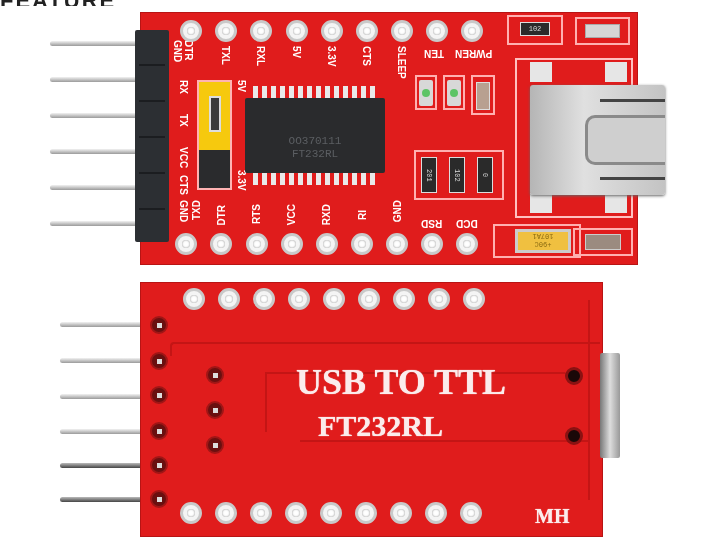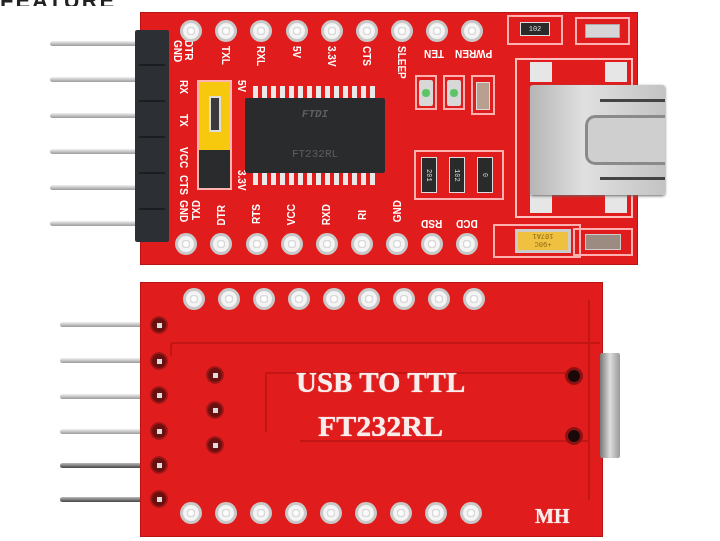--- a/index.html
+++ b/index.html
@@ -127,21 +127,21 @@
     <div class="chip-leg" style="left:307px;top:173px;"></div>
     <div class="chip-leg" style="left:316px;top:173px;"></div>
     <div class="chip-leg" style="left:325px;top:173px;"></div>
     <div class="chip-leg" style="left:334px;top:173px;"></div>
     <div class="chip-leg" style="left:343px;top:173px;"></div>
     <div class="chip-leg" style="left:352px;top:173px;"></div>
     <div class="chip-leg" style="left:361px;top:173px;"></div>
     <div class="chip-leg" style="left:370px;top:173px;"></div>
 </div>
 <div class="chip">
-  <div class="chip-text" style="top:10px;font-style:italic;font-weight:bold;">FTDI</div>
+  <div class="chip-text" style="top:37px;">OO370111</div>
   <div class="chip-text" style="top:50px;">FT232RL</div>
 </div>
 
 <div class="smd-frame" style="left:415px;top:75px;width:22px;height:35px;"></div>
 <div class="led" style="left:419px;top:80px;"></div>
 <div class="smd-frame" style="left:443px;top:75px;width:22px;height:35px;"></div>
 <div class="led" style="left:447px;top:80px;"></div>
 <div class="smd-frame" style="left:471px;top:75px;width:24px;height:40px;"></div>
 <div class="smd" style="left:476px;top:82px;width:14px;height:28px;background:#b8a090;"></div>
 
@@ -244,15 +244,15 @@
   <div class="pad-dark" style="left:206px;top:366px;"></div>
   <div class="pad-dark" style="left:206px;top:401px;"></div>
   <div class="pad-dark" style="left:206px;top:436px;"></div>
 </div>
 
 <div class="via" style="left:565px;top:367px;"></div>
 <div class="via" style="left:565px;top:427px;"></div>
 
 <div class="usb-side"></div>
 
-<div class="big-silk" style="left:296px;top:366px;font-size:29px;line-height:32px;">USB TO TTL</div>
+<div class="big-silk" style="left:296px;top:366px;font-size:36px;line-height:32px;">USB TO TTL</div>
 <div class="big-silk" style="left:318px;top:410px;font-size:30px;line-height:32px;">FT232RL</div>
 <div class="big-silk" style="left:535px;top:505px;font-size:20px;line-height:22px;">MH</div>
 
 </body></html>

